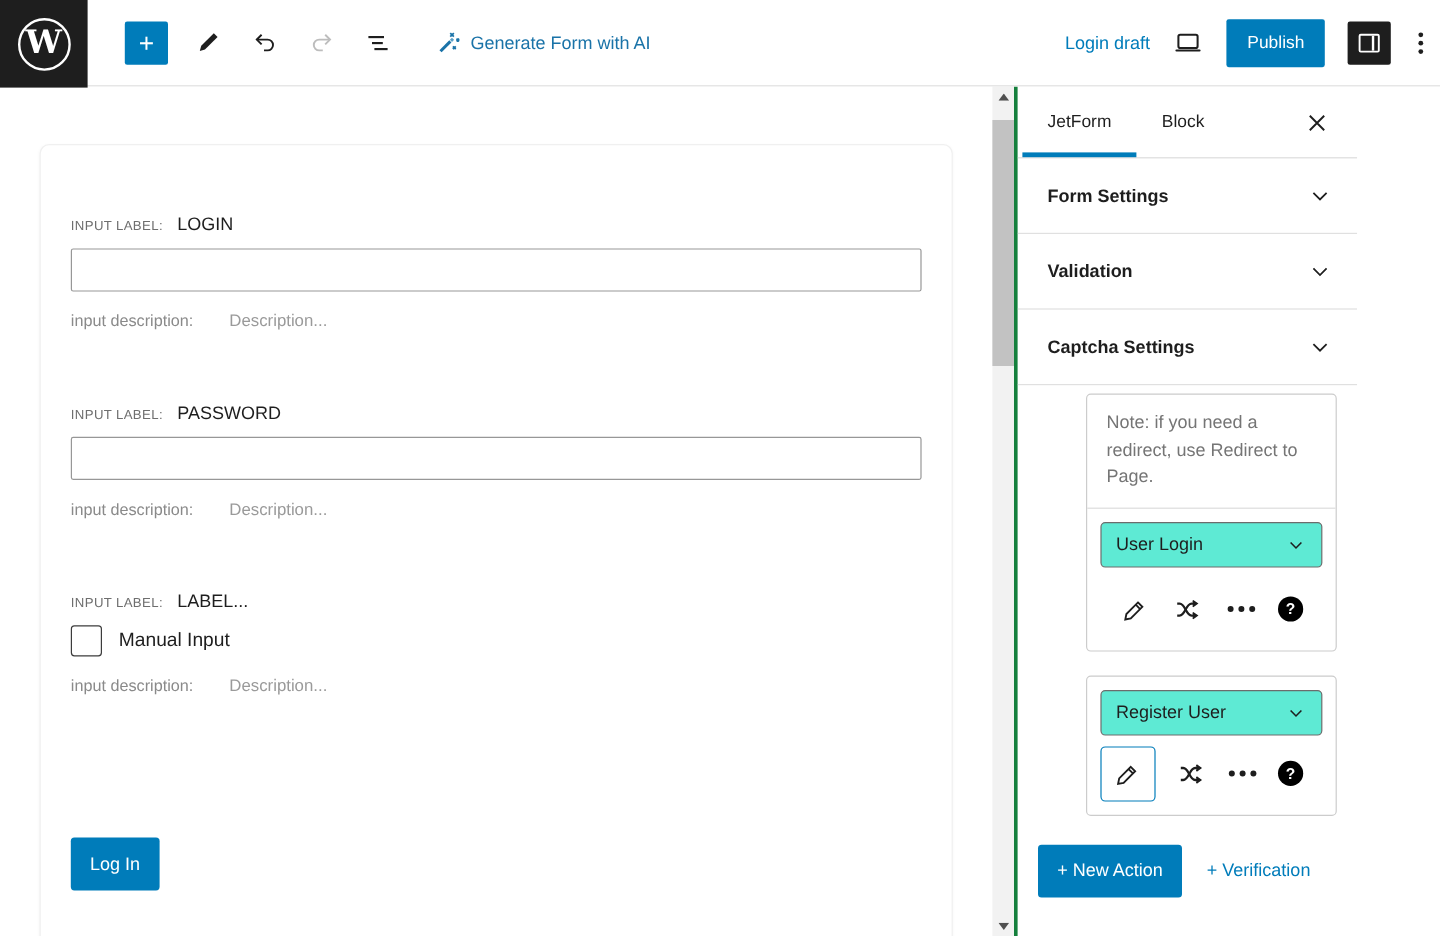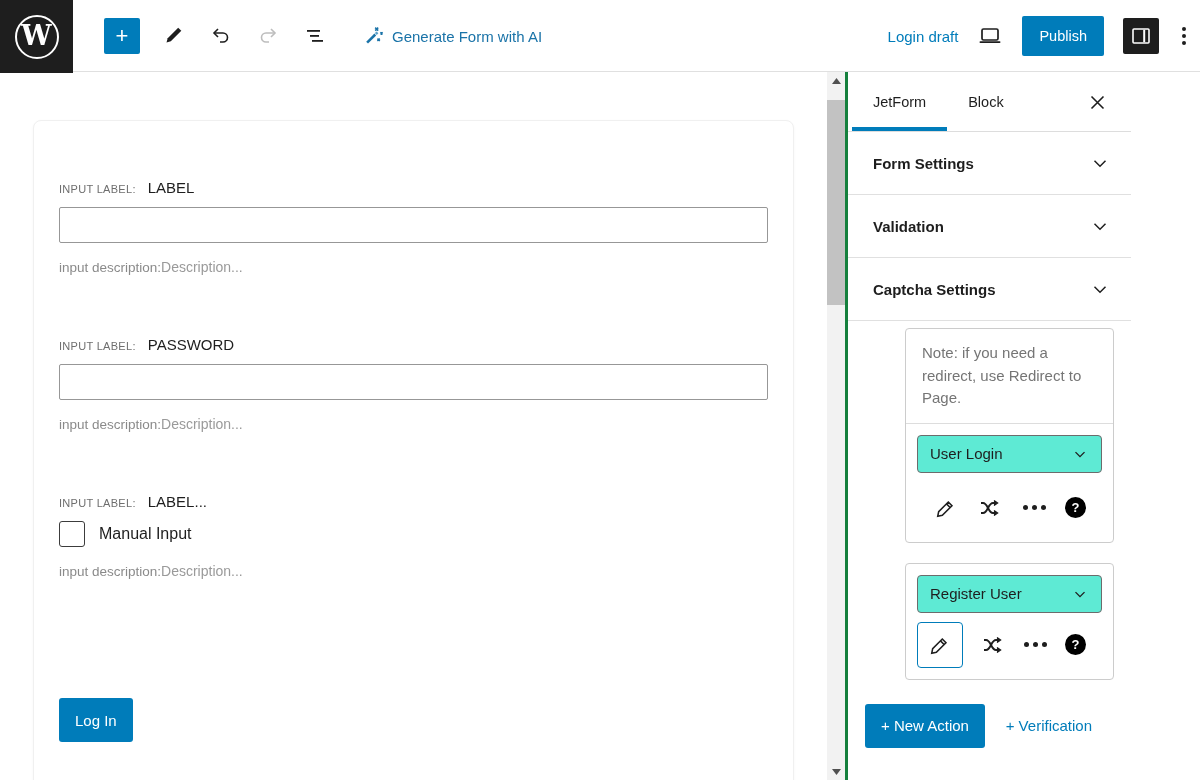--- a/index.html
+++ b/index.html
@@ -40,21 +40,21 @@
   
   .doc-title { margin:13px 0 0 33px; font-size:40px; font-weight:900; letter-spacing:-1.2px; color:#000; line-height:1.3; }
   .form-panel { margin:48px 33px 0 33px; width:761px; height:900px; background:#fff;
     border:1px solid #f0f0f0; border-radius:8px; box-shadow:0 1px 3px rgba(0,0,0,.04);
     padding:58px 25px 25px 25px; }
   .fld { margin-bottom:61px; }
   .fld-label-row { display:flex; align-items:baseline; gap:12px; margin-bottom:11px; }
   .fld-prefix { font-size:11px; color:#6e6e6e; letter-spacing:.3px; }
   .fld-label { font-size:15px; color:#1e1e1e; font-weight:500; }
   .fld-input { width:709px; height:36px; border:1px solid #979797; border-radius:2px; background:#fff; padding:0 10px; font-size:14px; }
-  .fld-desc-row { display:flex; align-items:baseline; gap:0; margin-top:16px; }
+  .fld-desc-row { display:flex; align-items:baseline; gap:30px; margin-top:16px; }
   .desc-prefix { font-size:13.5px; color:#8a8a8a; }
   .desc-text { font-size:14px; color:#9a9a9a; }
   .chk-row { display:flex; align-items:center; gap:14px; }
   .chk-box { width:26px; height:26px; border:1.5px solid #3c3c3c; border-radius:3px; background:#fff; cursor:pointer; }
   .chk-label { font-size:16px; color:#1e1e1e; }
   .login-btn { margin-top:58px; height:44px; padding:0 16px; background:#007cba; color:#fff;
     font-size:15px; border:none; border-radius:3px; cursor:pointer; }
 
   
   .sidebar { width:286px; height:100%; border-left:3px solid #15803d; background:#fff; overflow:hidden; }
@@ -177,21 +177,21 @@
 <div class="main">
 
   <div class="canvas">
 
     <div class="form-panel">
 
       
       <div class="fld">
         <div class="fld-label-row">
           <span class="fld-prefix">INPUT LABEL:</span>
-          <span class="fld-label">LABEL</span>
+          <span class="fld-label">LOGIN</span>
         </div>
         <input class="fld-input" type="text" style="">
         <div class="fld-desc-row">
           <span class="desc-prefix">input description:</span>
           <span class="desc-text">Description...</span>
         </div>
       </div>
 
       
       <div class="fld">

